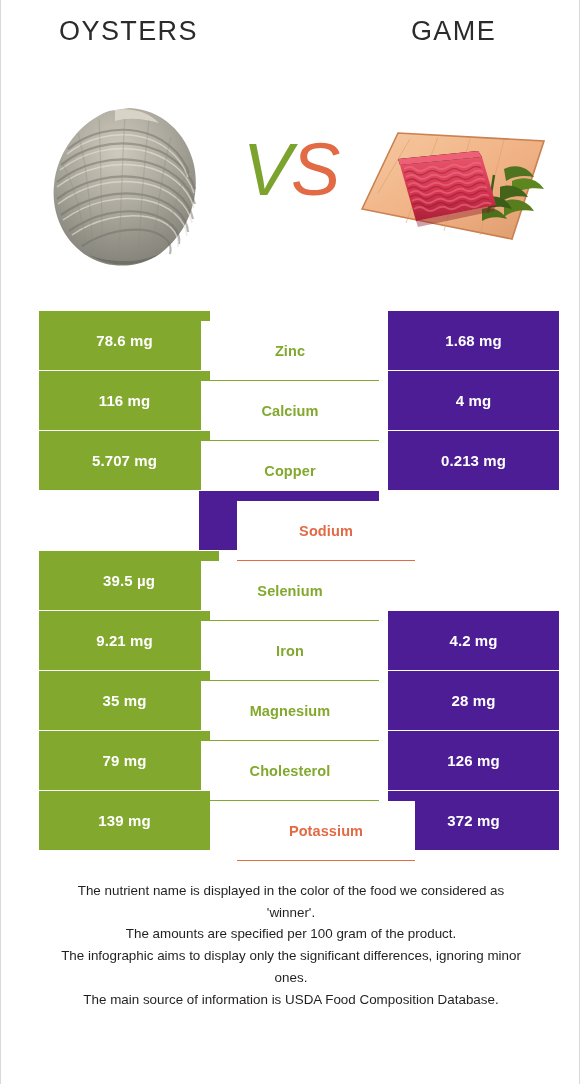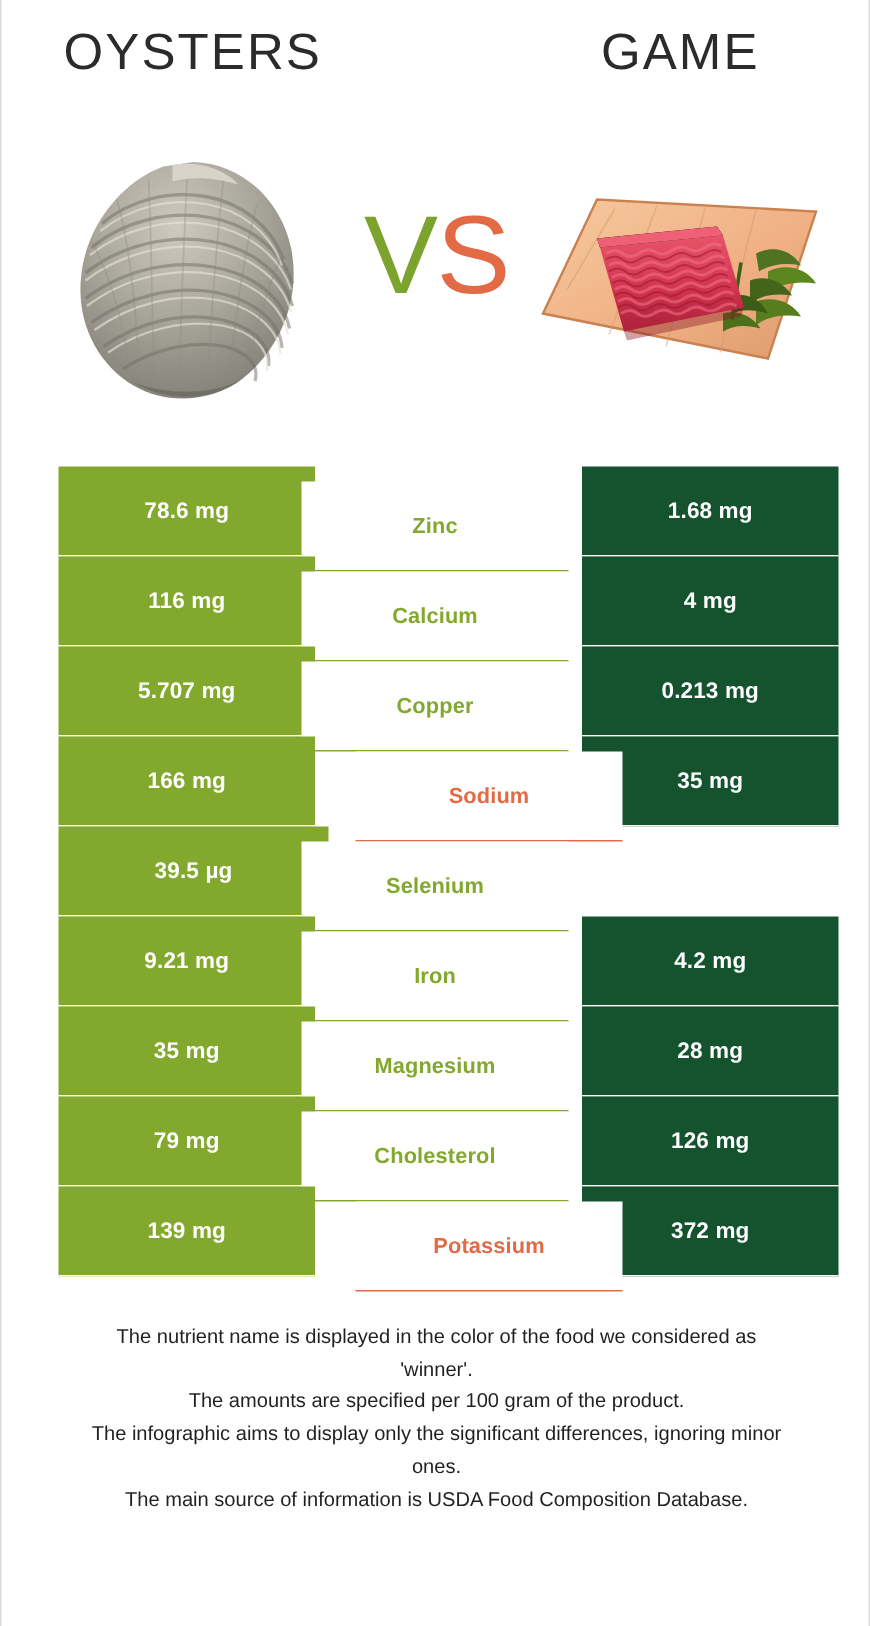--- a/index.html
+++ b/index.html
@@ -26,38 +26,39 @@
     position: absolute;
     top: 16px;
     left: 0;
     width: 580px;
     height: 44px;
   }
   .food-title {
     position: absolute;
     top: 0;
     font-family: "Liberation Sans", sans-serif;
-    font-size: 34px;
+    font-size: 27px;
     font-weight: 300;
     letter-spacing: 1.4px;
     color: #2b2b2b;
     white-space: nowrap;
     text-align: center;
     -webkit-font-smoothing: antialiased;
   }
   .food-title.left  { left: 0;   width: 255px; }
   .food-title.right { left: 325px; width: 255px; }
 
   
   .hero {
     position: absolute;
     top: 95px;
     left: 0;
     width: 548px;
     height: 185px;
+    font-style: italic;
   }
 
   .hero-img {
     position: absolute;
     top: 0;
     height: 185px;
     display: flex;
     align-items: center;
     justify-content: center;
   }
@@ -105,21 +106,21 @@
     display: flex;
     align-items: center;
     justify-content: center;
     font-size: 15px;
     font-weight: 600;
     color: #ffffff;
     letter-spacing: 0.1px;
     -webkit-font-smoothing: antialiased;
   }
   .cell-left  { width: 180px; background: #82A92E; border-bottom: 1px solid #ffffff; margin-left: 18px; }
-  .cell-right { width: 180px; background: #14532d; border-bottom: 1px solid #ffffff; margin-left: 178px; }
+  .cell-right { width: 180px; background: #4c1d95; border-bottom: 1px solid #ffffff; margin-left: 178px; }
 
   .cell-name {
     position: absolute;
     left: 180px;
     top: 10px;
     width: 178px;
     height: 60px;
     display: flex;
     align-items: center;
     justify-content: center;
@@ -293,21 +294,20 @@
       <div class="cell-right">4 mg</div>
     </div>
 
     <div class="row">
       <div class="cell-left">5.707 mg</div>
       <div class="cell-name tone-green">Copper</div>
       <div class="cell-right">0.213 mg</div>
     </div>
 
     <div class="row">
-      <div class="cell-left">166 mg</div>
       <div class="cell-name tone-orange win-right">Sodium</div>
       <div class="cell-right">35 mg</div>
     </div>
 
     <div class="row">
       <div class="cell-left">39.5 µg</div>
       <div class="cell-name tone-green">Selenium</div>
     </div>
 
     <div class="row">

